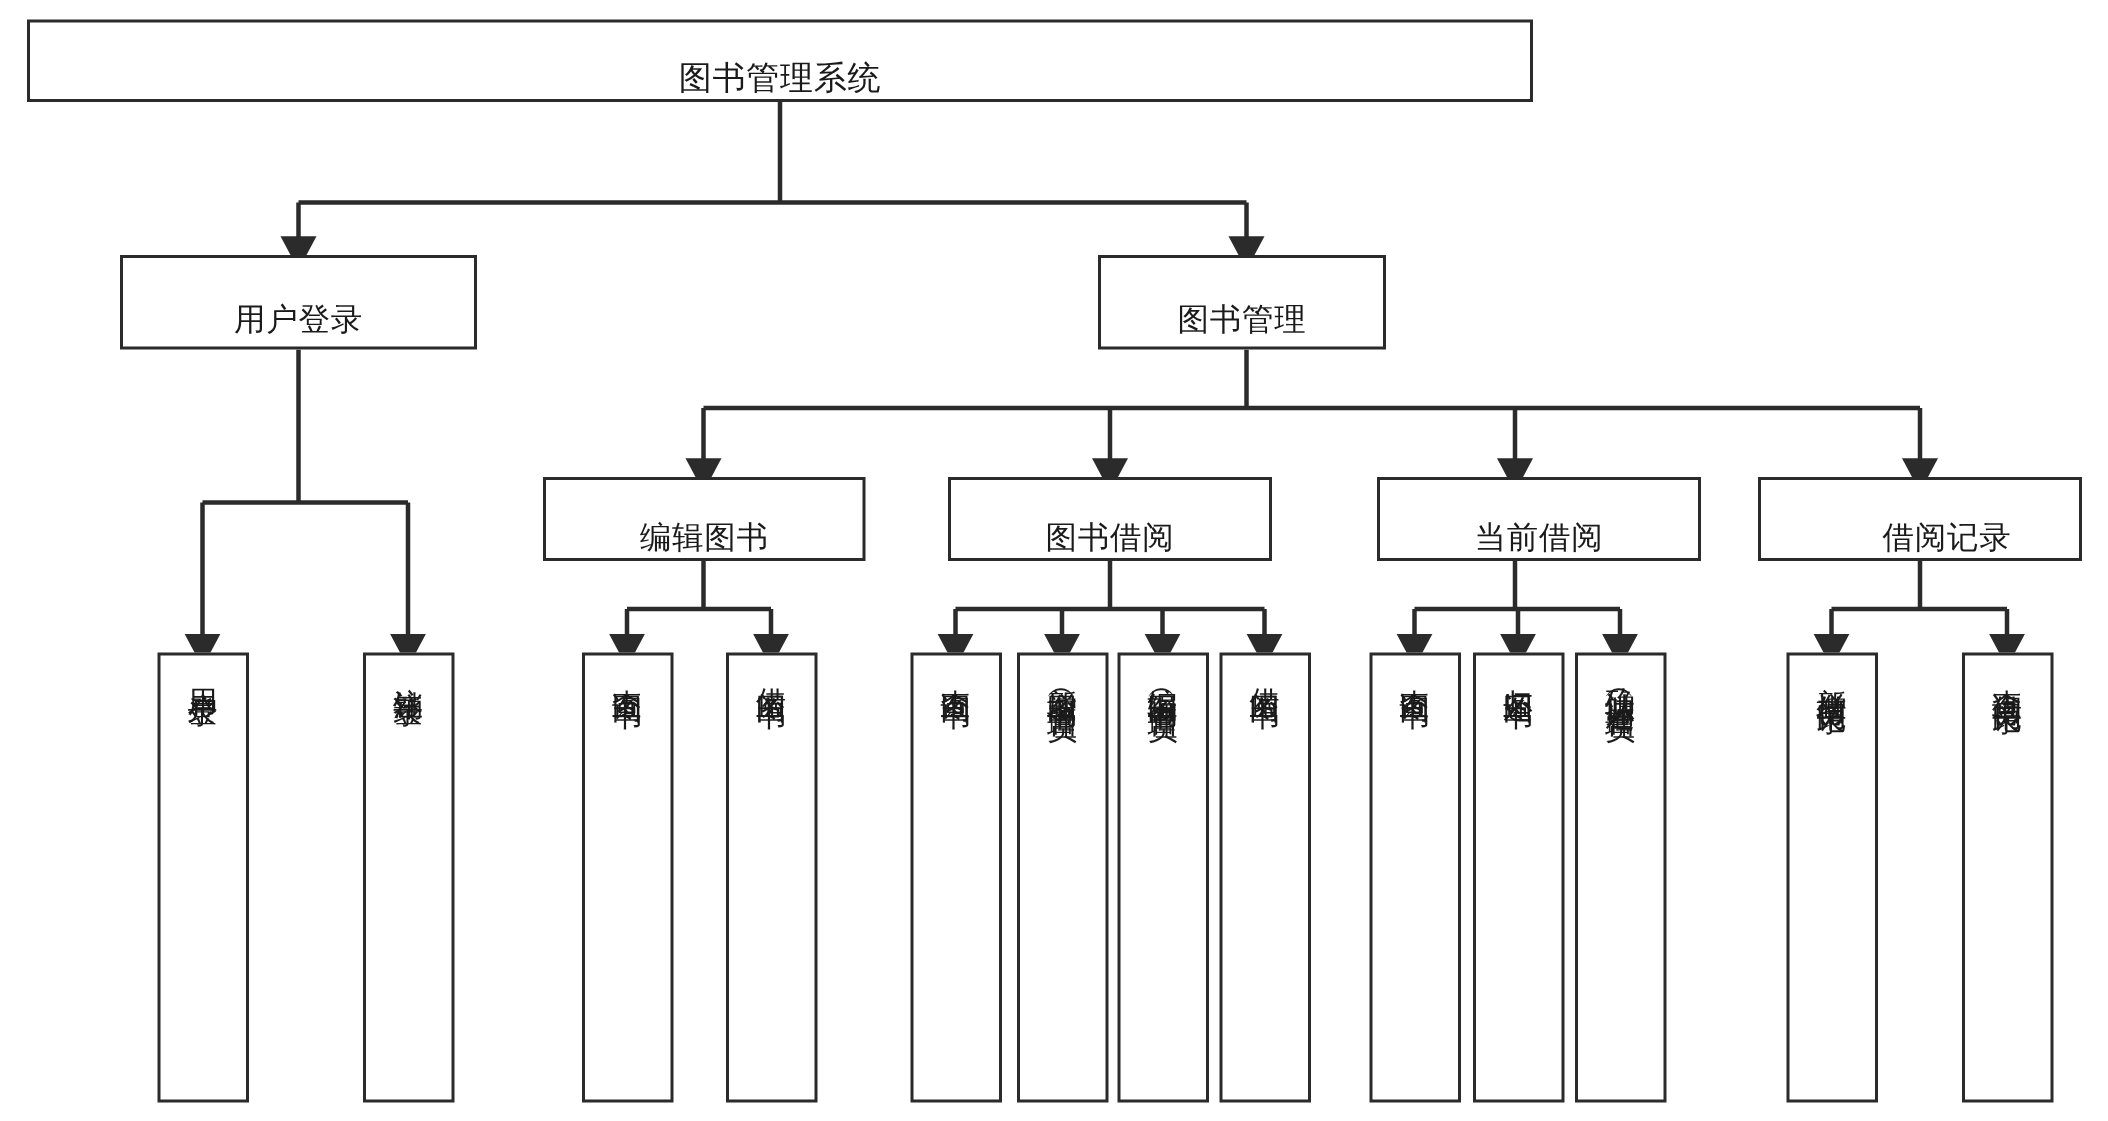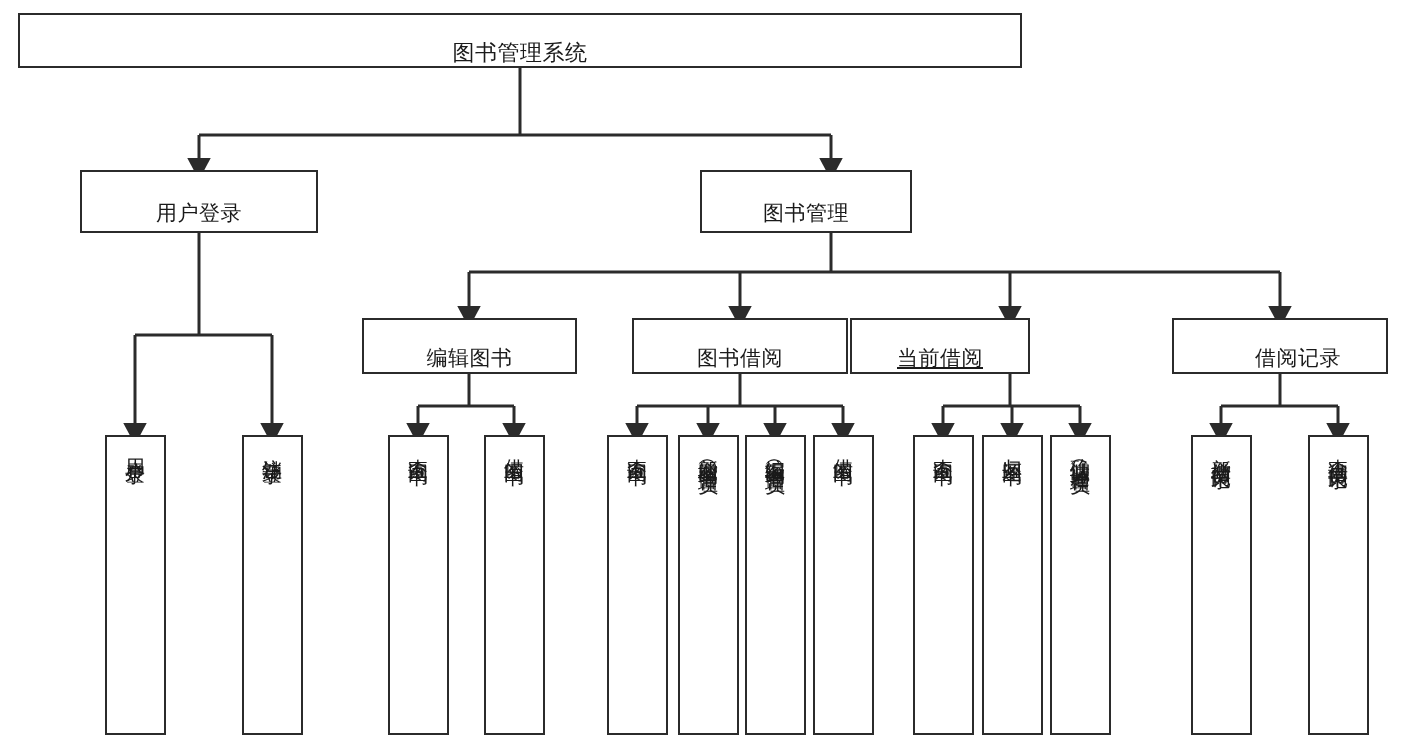--- a/index.html
+++ b/index.html
@@ -128,30 +128,30 @@
     </g>
   </svg>
 
   <div id="node-layer">
       <div class="node h root" style="left: 18px; top: 13px; width: 1004px; height: 55px;">
         <span class="node-label">图书管理系统</span>
       </div>
       <div class="node h" style="left: 80px; top: 170px; width: 238px; height: 63px;">
         <span class="node-label">用户登录</span>
       </div>
-      <div class="node h" style="left: 700px; top: 170px; width: 212px; height: 63px;">
+      <div class="node h" style="left: 732px; top: 170px; width: 192px; height: 63px;">
         <span class="node-label">图书管理</span>
       </div>
       <div class="node h" style="left: 362px; top: 318px; width: 215px; height: 56px;">
         <span class="node-label">编辑图书</span>
       </div>
       <div class="node h" style="left: 632px; top: 318px; width: 216px; height: 56px;">
         <span class="node-label">图书借阅</span>
       </div>
-      <div class="node h" style="left: 850px; top: 318px; width: 180px; height: 56px; text-decoration: underline;">
+      <div class="node h" style="left: 918px; top: 318px; width: 216px; height: 56px;">
         <span class="node-label">当前借阅</span>
       </div>
       <div class="node h" style="left: 1172px; top: 318px; width: 216px; height: 56px; padding-left: 36px;">
         <span class="node-label">借阅记录</span>
       </div>
       <div class="node v" style="left: 105px; top: 435px; width: 61px; height: 300px;">
         <span class="node-label">用户登录</span>
       </div>
       <div class="node v" style="left: 242px; top: 435px; width: 61px; height: 300px;">
         <span class="node-label">注销登录</span>

